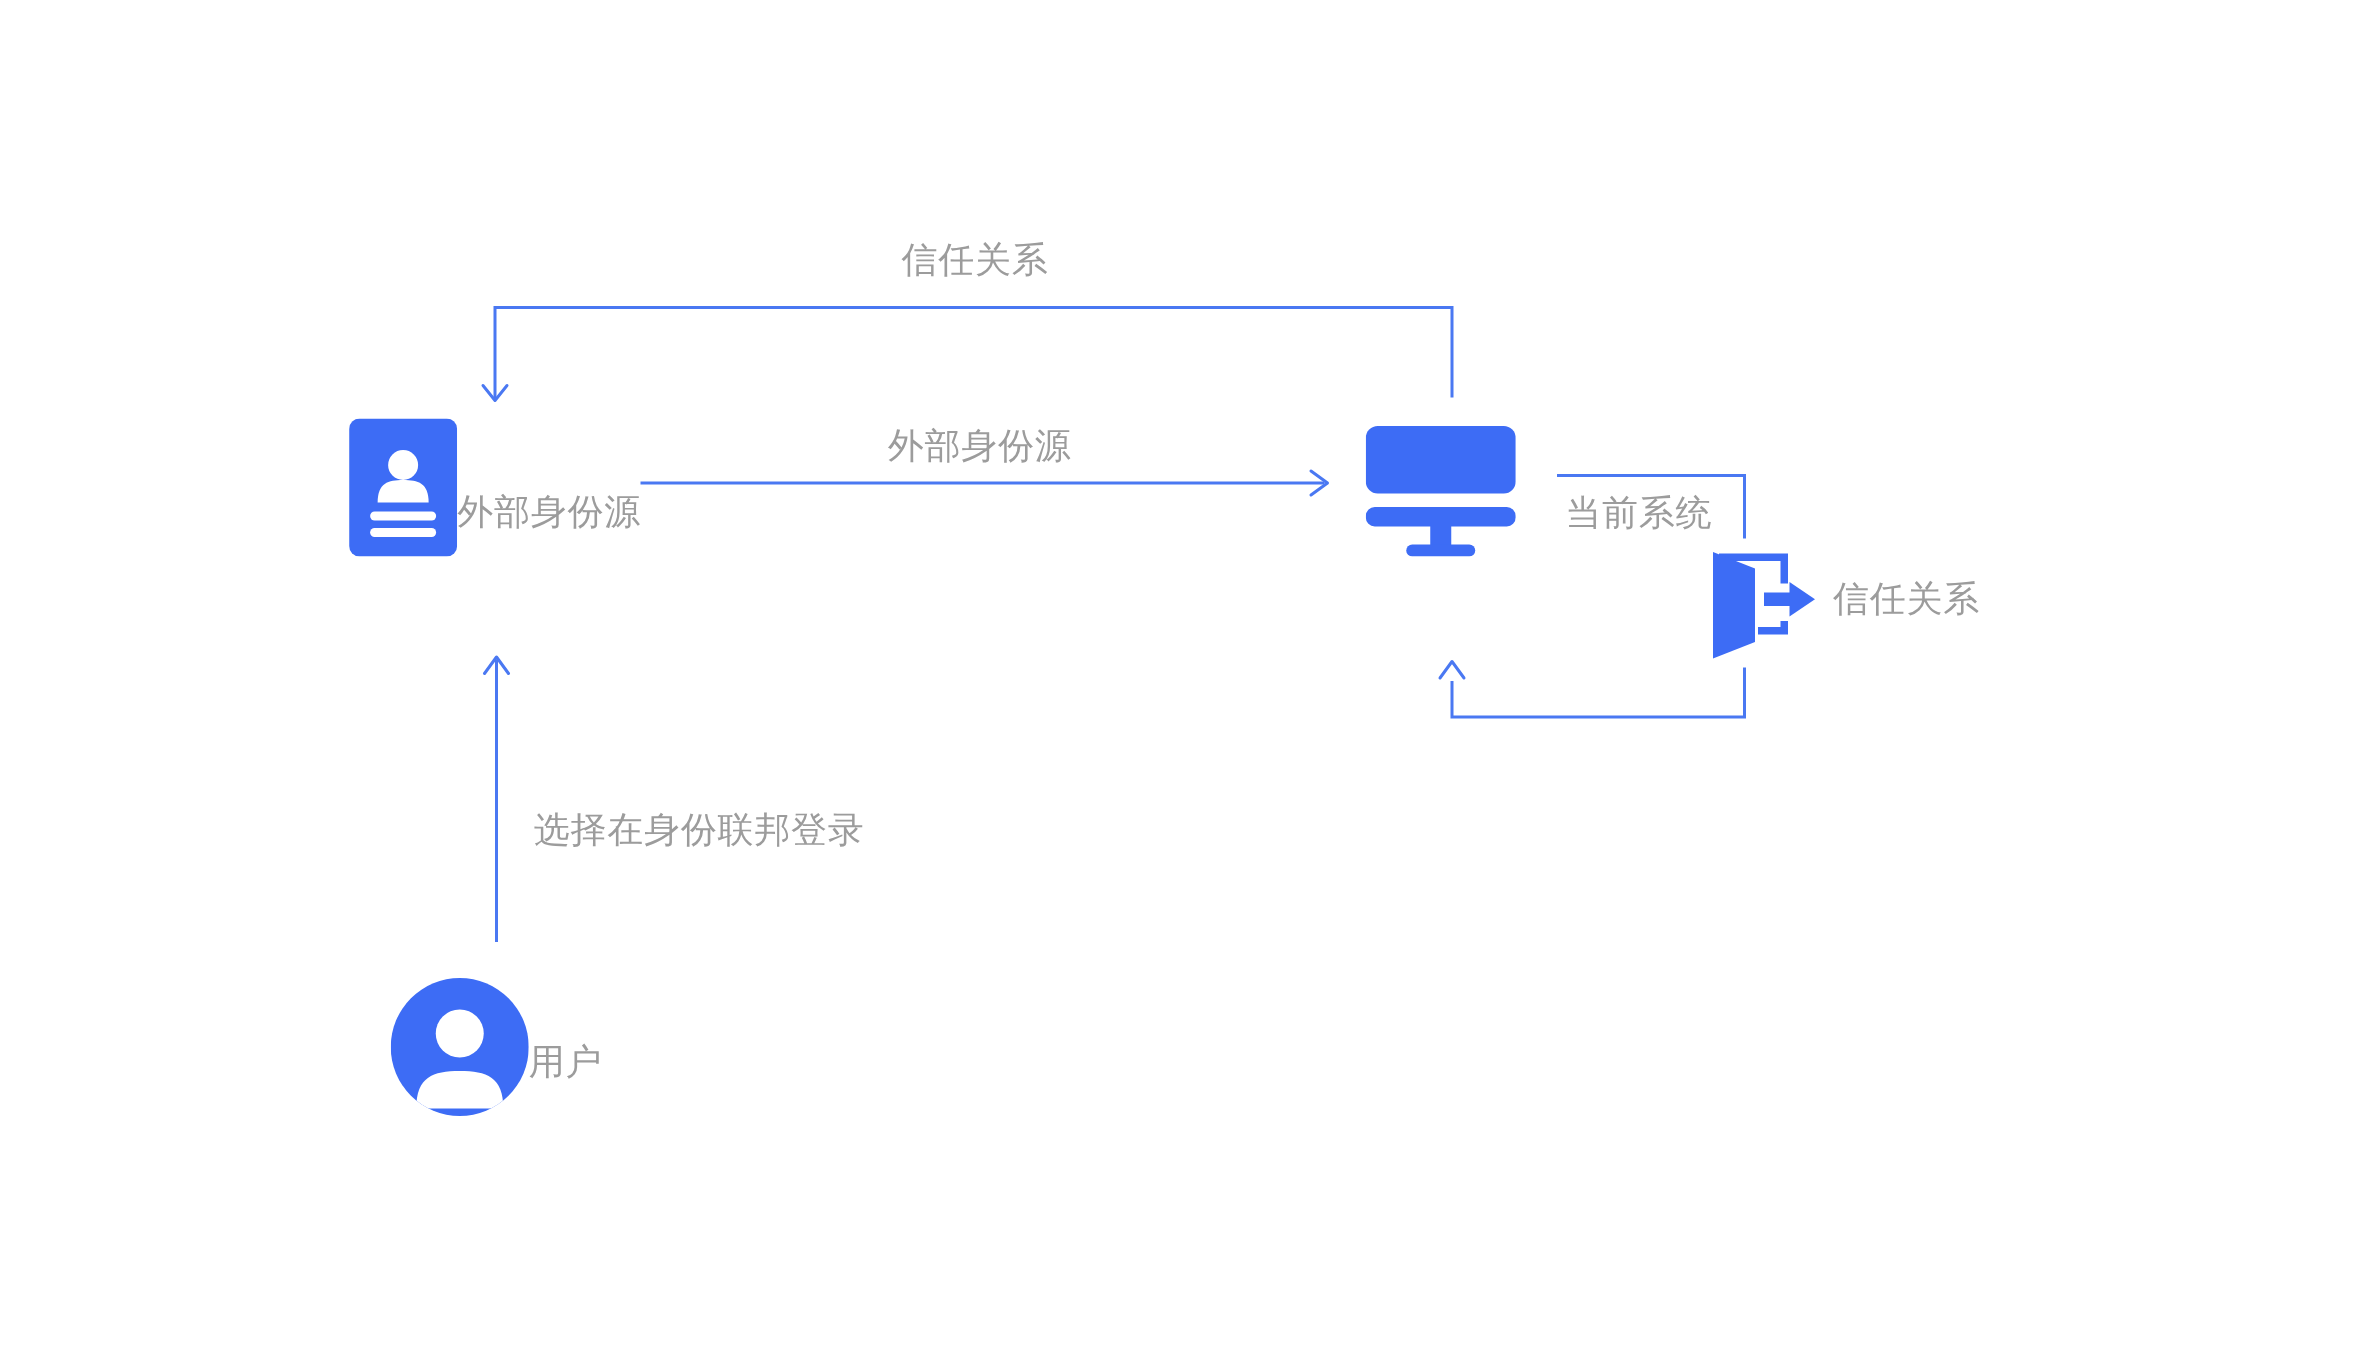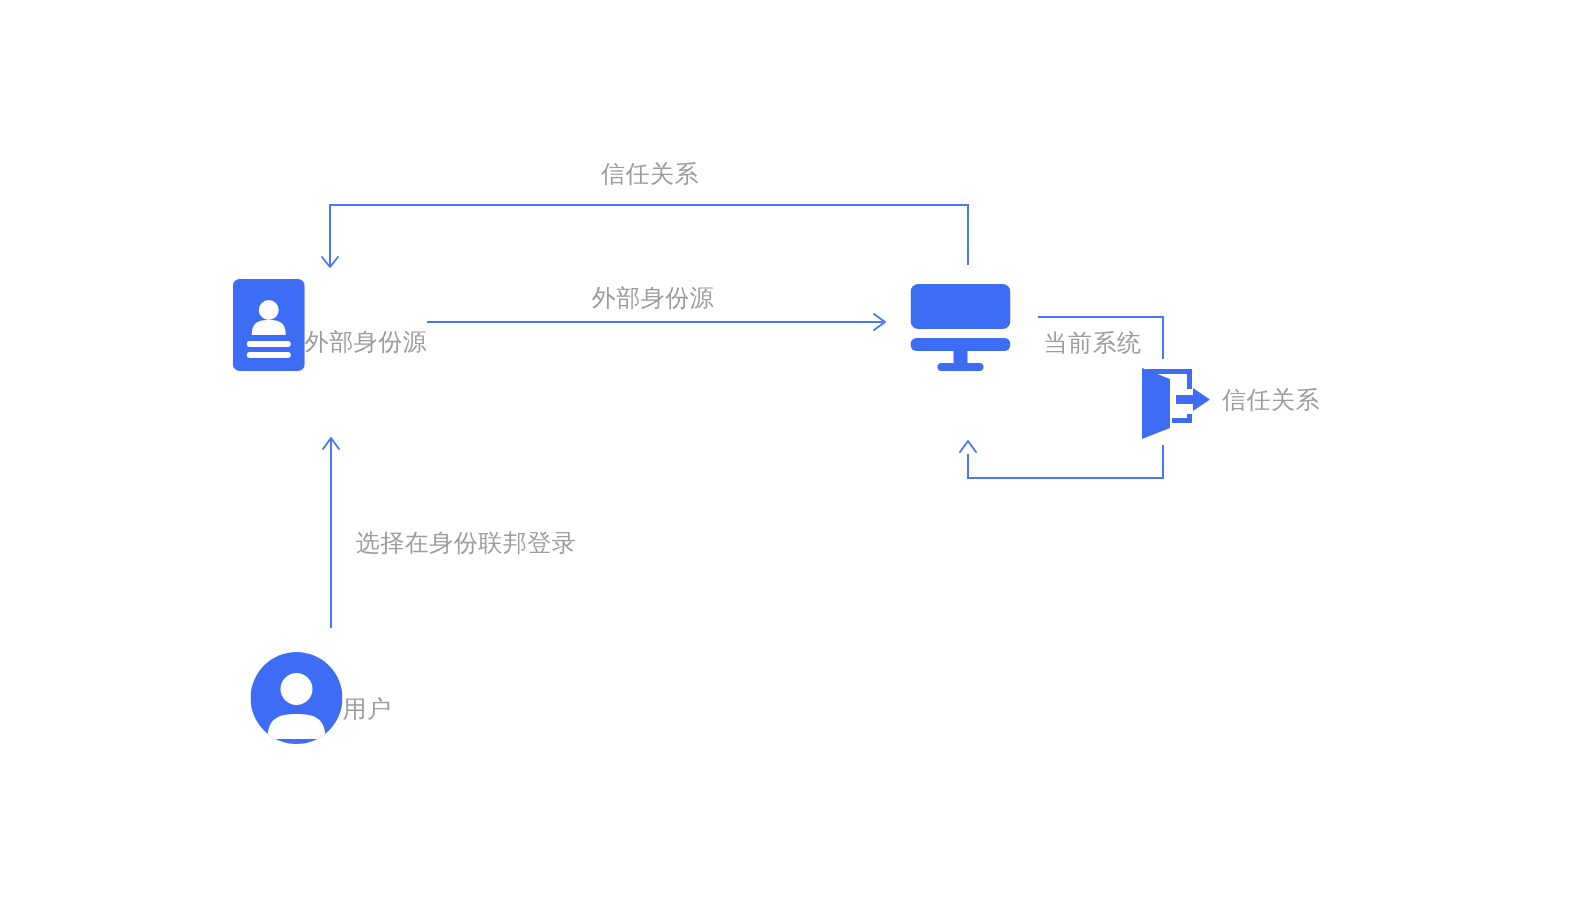--- a/index.html
+++ b/index.html
@@ -44,21 +44,21 @@
       <path class="head" d="M 960 431 L 968 420 L 976 431"></path>
     </g>
     <g>
       <path class="edge" d="M 331 607 V 419"></path>
       <path class="head" d="M 323 428 L 331 417 L 339 428"></path>
     </g>
   </svg>
 
   <div class="edge-label" style="left:650px;top:140px;">信任关系</div>
   <div class="edge-label" style="left:653px;top:264px;">外部身份源</div>
-  <div class="edge-label" style="left:466px;top:509px;">选择在身份联邦登录</div>
+  <div class="edge-label" style="left:466px;top:520px;">选择在身份联邦登录</div>
 
   <div class="node idcard-node" style="left:330px;top:258px;">
     <span>
       <svg width="72" height="92" viewBox="0 0 72 92">
         <rect width="72" height="92" rx="7" fill="var(--icon_blue)"></rect>
         <circle cx="36" cy="31" r="10" fill="#ffffff"></circle>
         <path d="M 19 56 C 19 43 26 41 36 41 C 46 41 53 43 53 56 Z" fill="#ffffff"></path>
         <rect x="14" y="62" width="44" height="6" rx="3" fill="#ffffff"></rect>
         <rect x="14" y="73" width="44" height="6" rx="3" fill="#ffffff"></rect>
       </svg>
@@ -71,21 +71,21 @@
       <svg width="100" height="87" viewBox="0 0 100 87">
         <rect width="100" height="45" rx="8" fill="var(--icon_blue)"></rect>
         <rect y="54" width="100" height="13" rx="6" fill="var(--icon_blue)"></rect>
         <rect x="43" y="64" width="14" height="16" fill="var(--icon_blue)"></rect>
         <rect x="27" y="79" width="46" height="8" rx="4" fill="var(--icon_blue)"></rect>
       </svg>
     </span>
     <div class="node-label">当前系统</div>
   </div>
 
-  <div class="node user-node" style="left:321px;top:631px;text-align:center;">
+  <div class="node user-node" style="left:331px;top:631px;text-align:center;">
     <span>
       <svg width="92" height="92" viewBox="0 0 92 92">
         <defs>
             <clipPath id="uclip">
               <circle cx="46" cy="46" r="46"></circle>
             </clipPath>
           </defs>
         <circle cx="46" cy="46" r="46" fill="var(--icon_blue)"></circle>
         <g clip-path="url(#uclip)">
           <circle cx="46" cy="37" r="16" fill="#ffffff"></circle>

